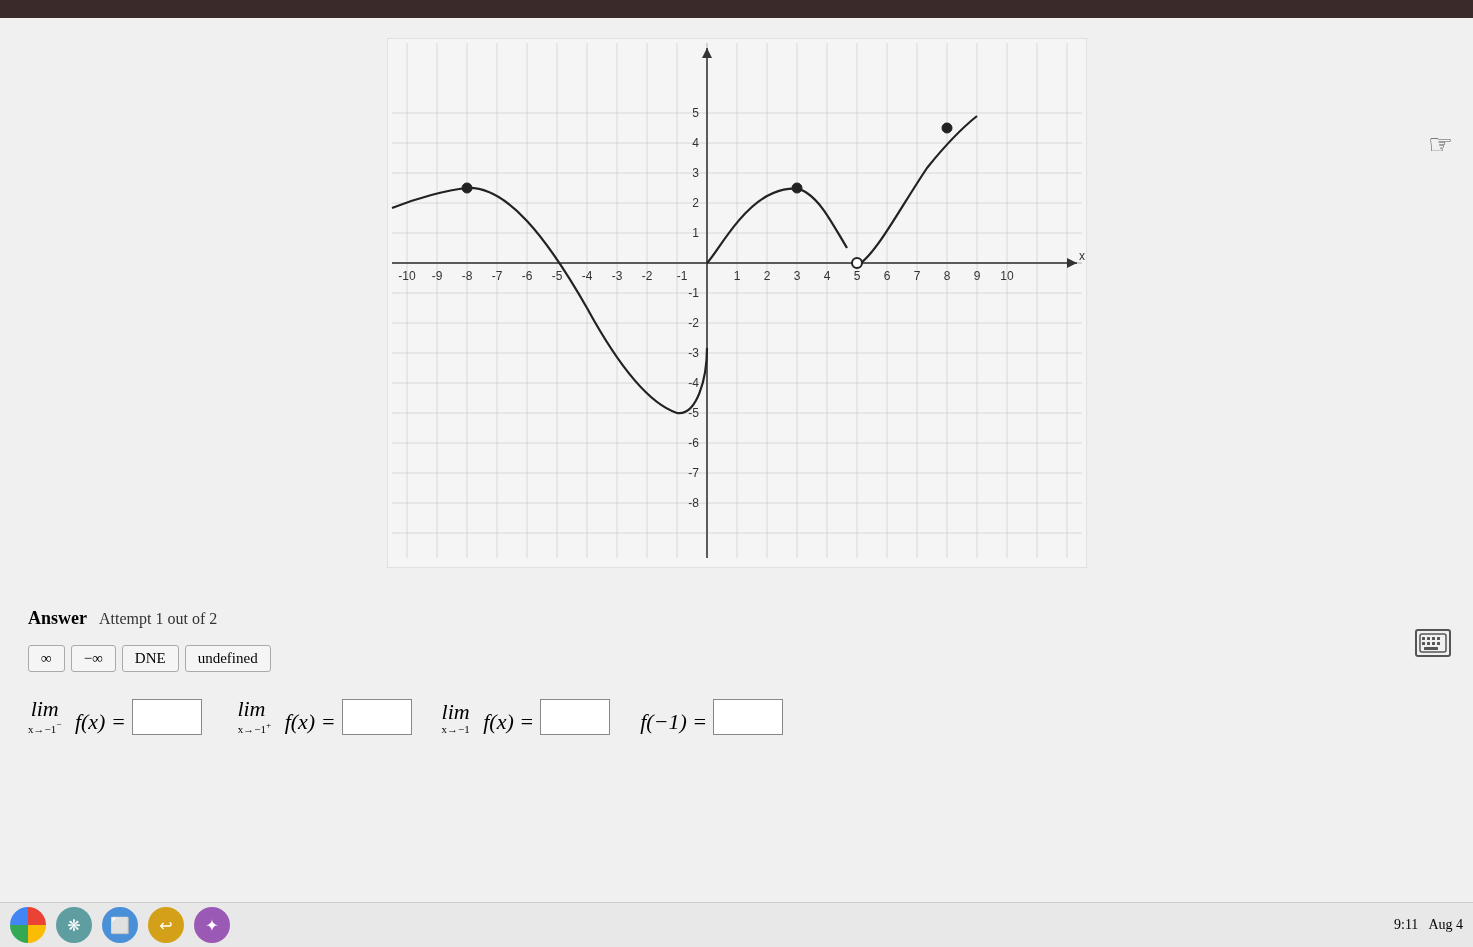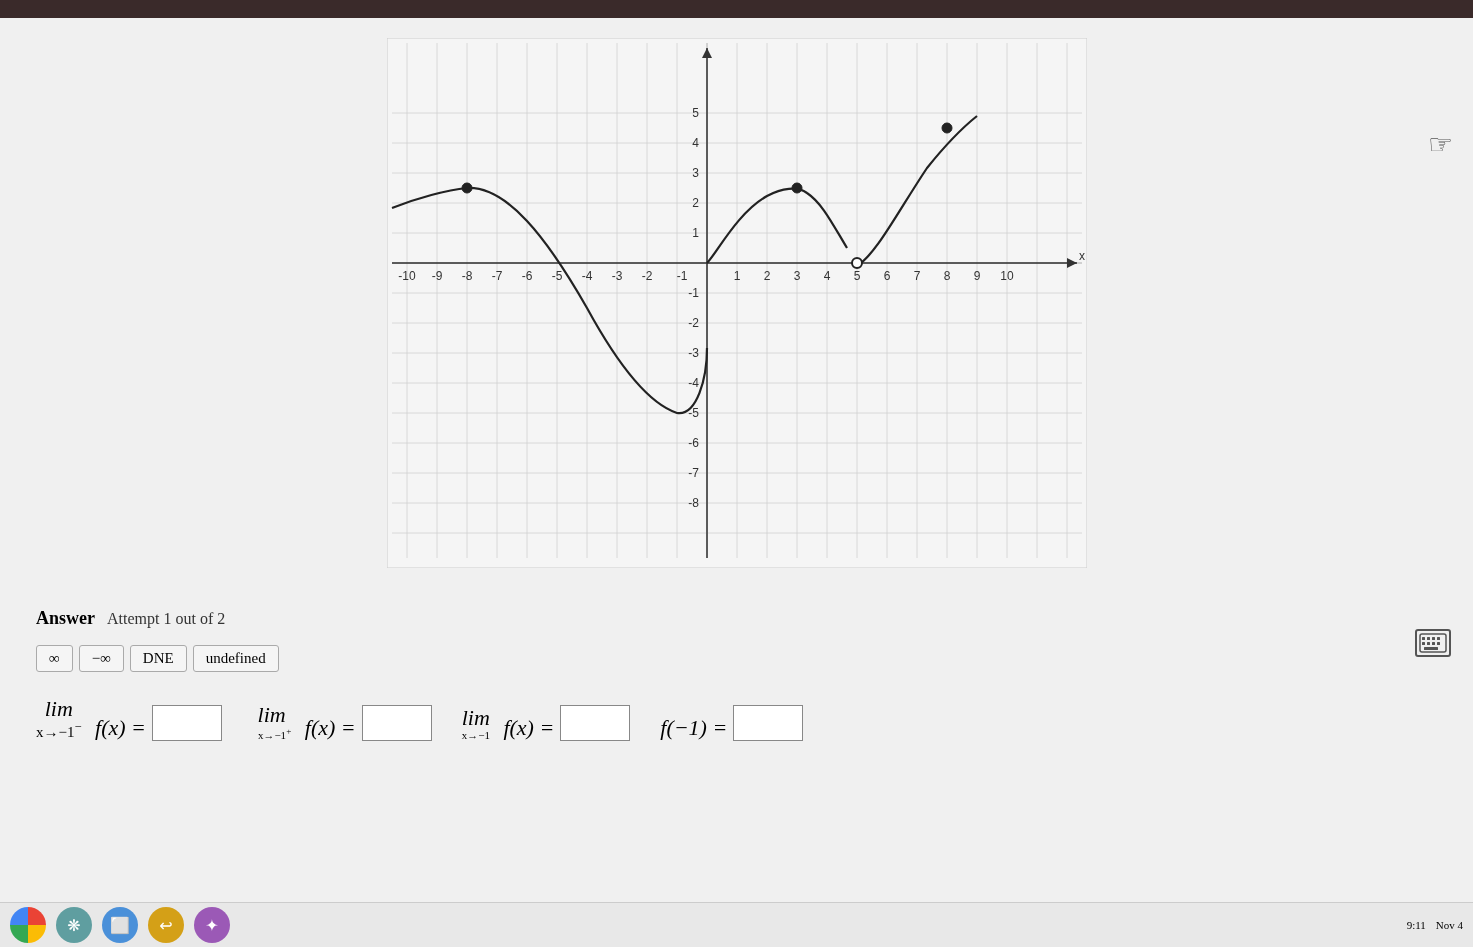--- a/index.html
+++ b/index.html
@@ -40,21 +40,21 @@
       height: 530px;
     }
 
     .graph-canvas {
       width: 700px;
       height: 530px;
     }
 
     
     .answer-section {
-      padding: 20px 36px;
+      padding: 20px 28px;
       margin-top: 20px;
     }
 
     .answer-label {
       font-size: 18px;
       font-weight: bold;
       display: inline;
     }
 
     .attempt-text {
@@ -154,21 +154,21 @@
       justify-content: center;
       font-size: 20px;
       cursor: pointer;
     }
 
     .taskbar-right {
       margin-left: auto;
       display: flex;
       align-items: center;
       gap: 10px;
-      font-size: 11px;
+      font-size: 14px;
     }
   </style>
 </head>
 <body>
 
 <div class="top-bar"></div>
 
 <div class="main-content">
 
   <div class="hand-cursor">☞</div>
@@ -316,21 +316,21 @@
       <button class="quick-btn">−∞</button>
       <button class="quick-btn">DNE</button>
       <button class="quick-btn">undefined</button>
     </div>
 
     <div class="limit-row">
 
       <div class="limit-item">
         <div style="display:inline-flex; flex-direction:column; align-items:center; vertical-align:bottom;">
           <span style="font-size:22px; font-style:italic;">lim</span>
-          <span style="font-size:15px; margin-top:-2px;">x→−1<sup>−</sup></span>
+          <span style="font-size:11px; margin-top:-2px;">x→−1<sup>−</sup></span>
         </div>
         <span class="limit-func">&nbsp;f(x)&nbsp;=</span>
         <input type="text" class="answer-box" value="" style="">
       </div>
 
       <div class="limit-item">
         <div style="display:inline-flex; flex-direction:column; align-items:center; vertical-align:bottom;">
           <span style="font-size:22px; font-style:italic;">lim</span>
           <span style="font-size:11px; margin-top:-2px;margin-left:6px;">x→−1<sup>+</sup></span>
         </div>
@@ -358,17 +358,17 @@
   <div class="taskbar">
     <div class="taskbar-icon" style="background: conic-gradient(#ea4335 0deg 90deg, #fbbc05 90deg 180deg, #34a853 180deg 270deg, #4285f4 270deg 360deg);">
     </div>
     <div class="taskbar-icon" style="background:#5f9ea0; color:white; font-size:16px;">❋</div>
     <div class="taskbar-icon" style="background:#4a90d9; color:white; font-size:16px;">⬜</div>
     <div class="taskbar-icon" style="background:#d4a017; color:white; font-size:16px;">↩</div>
     <div class="taskbar-icon" style="background:#9b59b6; color:white; font-size:16px;">✦</div>
 
     <div class="taskbar-right">
       <span>9:11</span>
-      <span>Nov 4</span>
+      <span>Aug 4</span>
     </div>
   </div>
 
 </div>
 
 </body></html>

